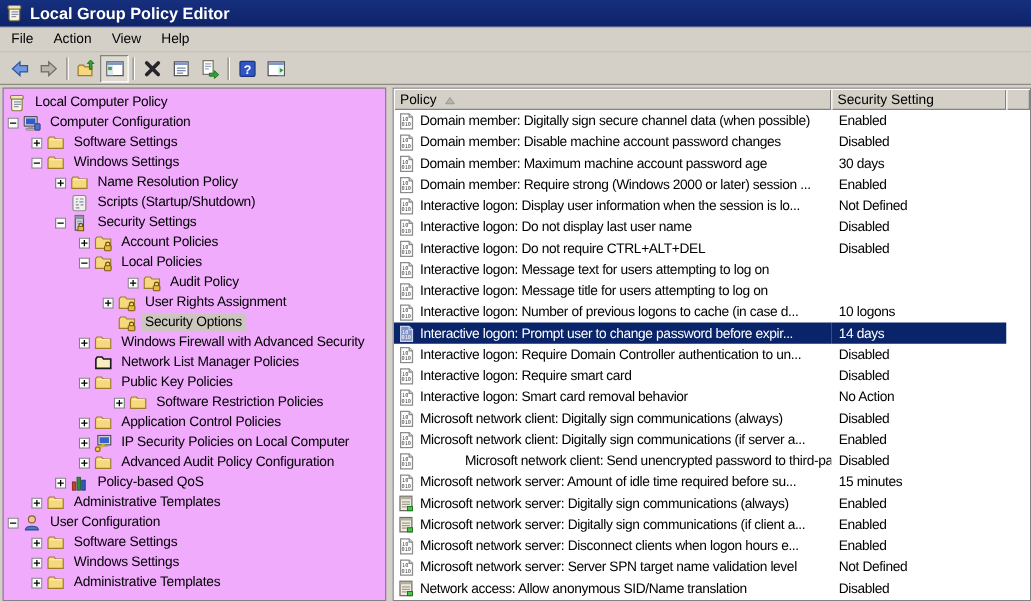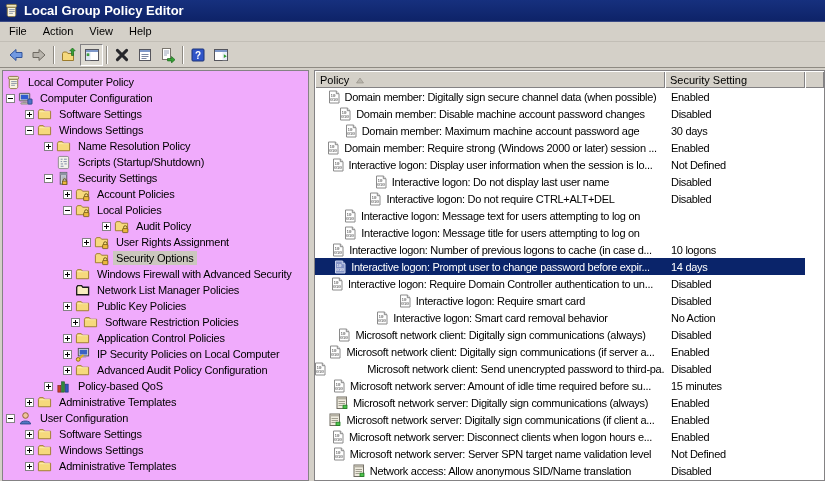--- a/index.html
+++ b/index.html
@@ -77,21 +77,21 @@
     box-shadow: inset 1px 1px 0 #ffffff, inset -1px -1px 0 #848284;
     overflow:hidden; white-space:nowrap;
   }
   .hcell.fill { flex:1; }
   .sort { display:inline-flex; margin-top:1px; }
 
   
   .list-body { flex:1; overflow:hidden; }
   .lrow { height:17px; display:flex; align-items:center; }
   .lcell { height:17px; display:flex; align-items:center; overflow:hidden; white-space:nowrap; flex:none; }
-  .lcell.policy { padding-left:3px; gap:4px;justify-content:center; }
+  .lcell.policy { padding-left:3px; gap:4px; }
   .lcell.setting { padding-left:6px; }
   .ltext { letter-spacing:-0.3px; }
   .lrow.sel .lcell { background:#0a246a; color:#fff; }
 </style>
 </head>
 <body>
 
 <div class="window">
   <div class="titlebar">
     <span class="ic" id="title-icon">
@@ -406,21 +406,21 @@
             </svg>
           </span>
           <span class="ic tic">
             <svg width="15" height="15" viewBox="0 0 16 16">
               <path d="M1.5 12.5v-8l1.2-1.7h4l1.4 1.7h6.4v8z" fill="#f6d97c" stroke="#9c7c2c"></path>
               <path d="M2.7 5h11" stroke="#fdeeb0"></path>
             </svg>
           </span>
           <span class="t-label">Public Key Policies</span>
         </div>
-        <div class="trow" style="padding-left: 68px; align-items: center;">
+        <div class="trow" style="padding-left: 88px; align-items: center;">
           <span class="expander">
             <svg width="9" height="9" viewBox="0 0 9 9">
               <rect x="0.5" y="0.5" width="8" height="8" fill="#fff" stroke="#848284"></rect>
               <line x1="2" y1="4.5" x2="7" y2="4.5" stroke="#000"></line>
               <line x1="4.5" y1="2" x2="4.5" y2="7" stroke="#000"></line>
             </svg>
           </span>
           <span class="ic tic">
             <svg width="15" height="15" viewBox="0 0 16 16">
               <path d="M1.5 12.5v-8l1.2-1.7h4l1.4 1.7h6.4v8z" fill="#f6d97c" stroke="#9c7c2c"></path>

